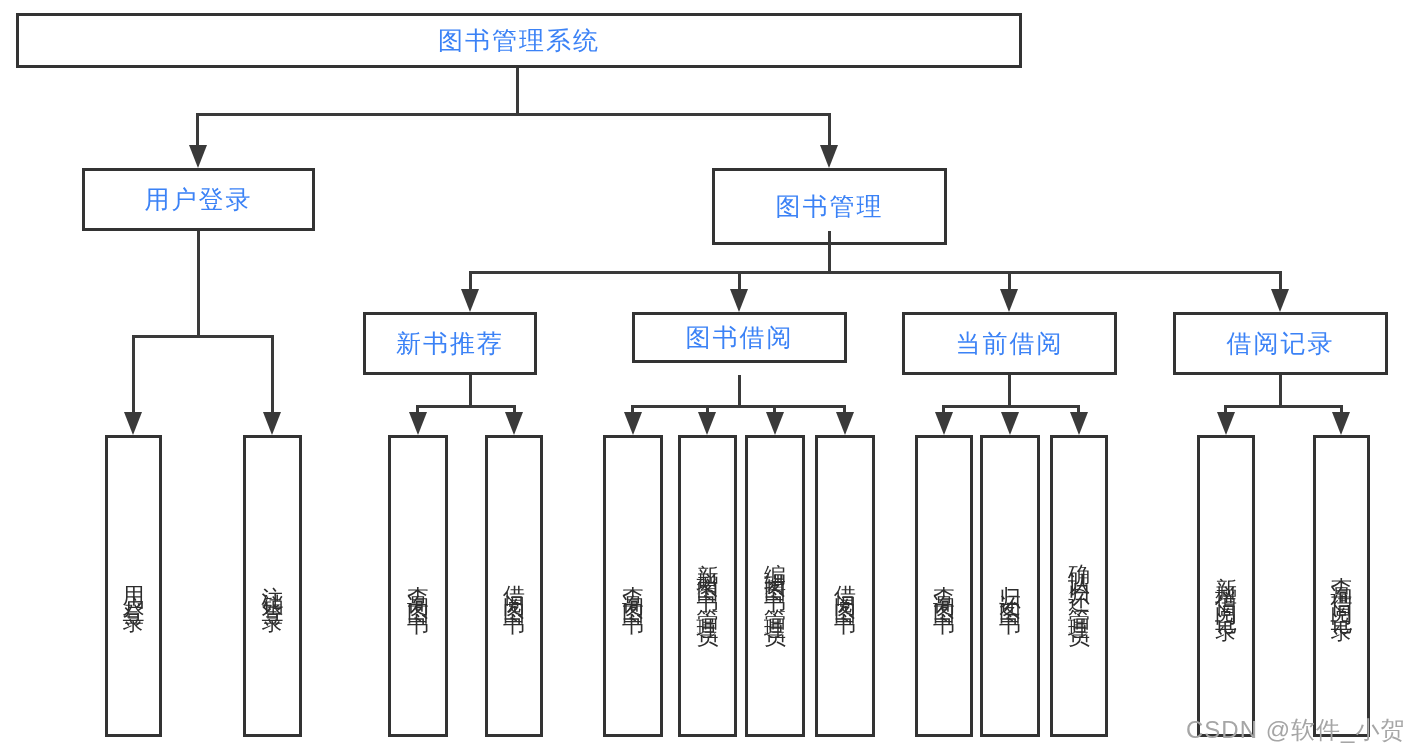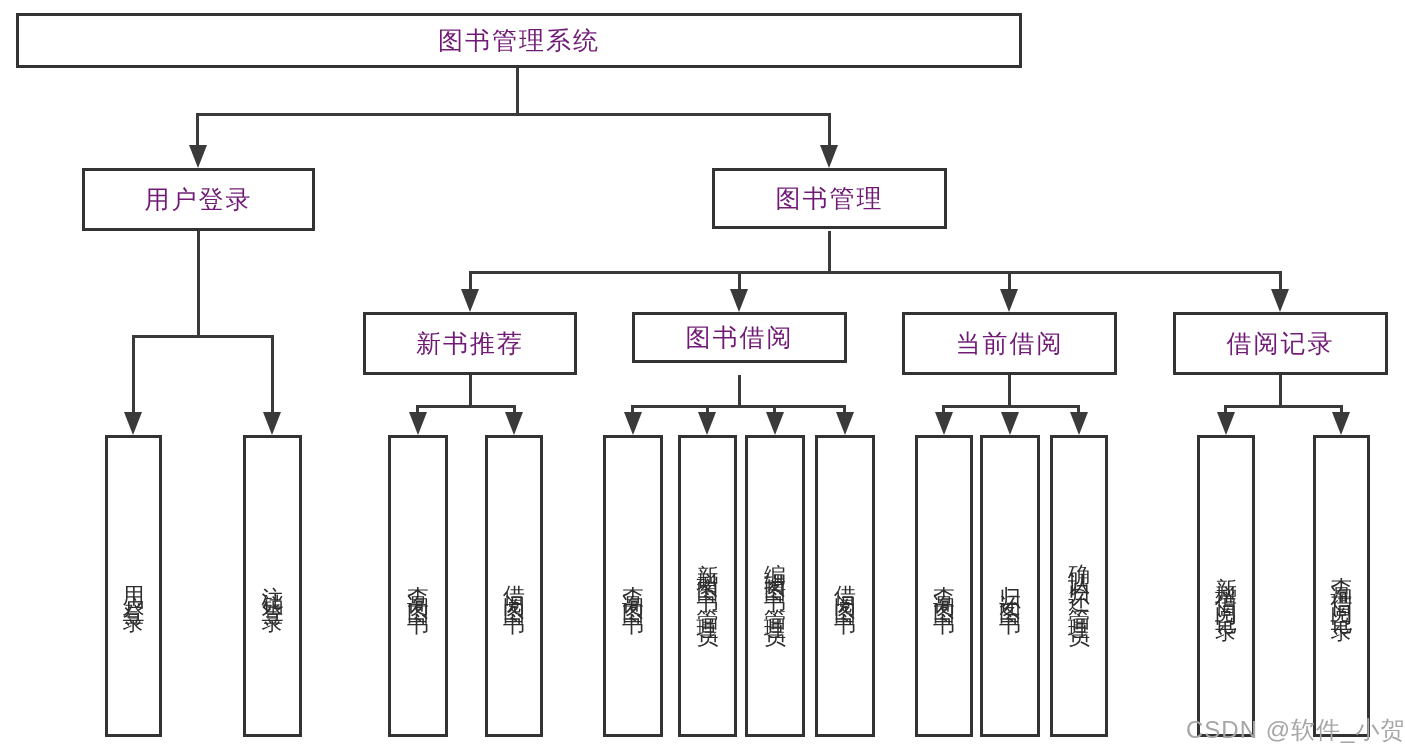--- a/index.html
+++ b/index.html
@@ -3,21 +3,21 @@
 <meta charset="utf-8">
 <style>
   html,body{margin:0;padding:0;background:#ffffff;}
   #stage{
     position:relative;width:1405px;height:747px;background:#ffffff;
     font-family:"Liberation Sans",sans-serif;color:#2d2d2d;overflow:hidden;
   }
   .node{
     position:absolute;box-sizing:border-box;border:3px solid #333333;background:#ffffff;
     display:flex;align-items:center;justify-content:center;
-    font-size:25px;letter-spacing:2px;color:#701a75;
+    font-size:25px;letter-spacing:2px;color:#3b82f6;
   }
   .leaf{
     position:absolute;box-sizing:border-box;border:3px solid #333333;background:#ffffff;
     top:435px;height:302px;
     display:flex;align-items:center;justify-content:center;
     writing-mode:vertical-rl;text-orientation:mixed;
     font-size:22px;letter-spacing:9px;color:#2d2d2d;line-height:1;
   }
   .vl{position:absolute;width:3px;background:#3a3a3a;}
   .hl{position:absolute;height:3px;background:#3a3a3a;}
@@ -32,23 +32,23 @@
   }
 </style>
 </head>
 <body>
 
 <div id="stage">
 
   <div class="node" style="left:16px;top:13px;width:1006px;height:55px;">图书管理系统</div>
 
   <div class="node" style="left:82px;top:168px;width:233px;height:63px;">用户登录</div>
-  <div class="node" style="left:712px;top:168px;width:235px;height:61px;">图书管理</div>
+  <div class="node" style="left:712px;top:168px;width:235px;height:77px;">图书管理</div>
 
-  <div class="node" style="left:363px;top:312px;width:214px;height:63px;">新书推荐</div>
+  <div class="node" style="left:363px;top:312px;width:174px;height:63px;">新书推荐</div>
   <div class="node" style="left:632px;top:312px;width:215px;height:51px;">图书借阅</div>
   <div class="node" style="left:902px;top:312px;width:215px;height:63px;">当前借阅</div>
   <div class="node" style="left:1173px;top:312px;width:215px;height:63px;">借阅记录</div>
 
   <div class="leaf" style="left:105px;width:57px;">用户登录</div>
   <div class="leaf" style="left:243px;width:59px;">注销登录</div>
   <div class="leaf" style="left:388px;width:60px;">查询图书</div>
   <div class="leaf" style="left:485px;width:58px;">借阅图书</div>
   <div class="leaf" style="left:603px;width:60px;">查询图书</div>
   <div class="leaf" style="left:678px;width:59px;">新增图书（管理员）</div>

